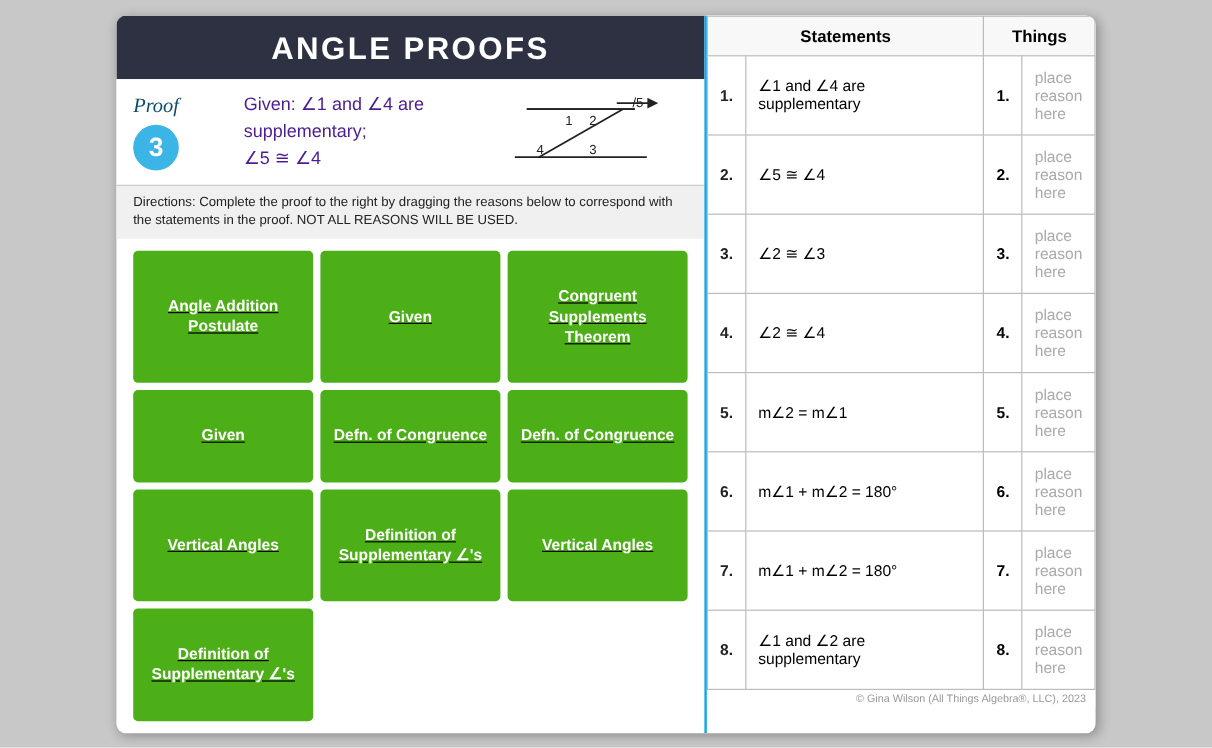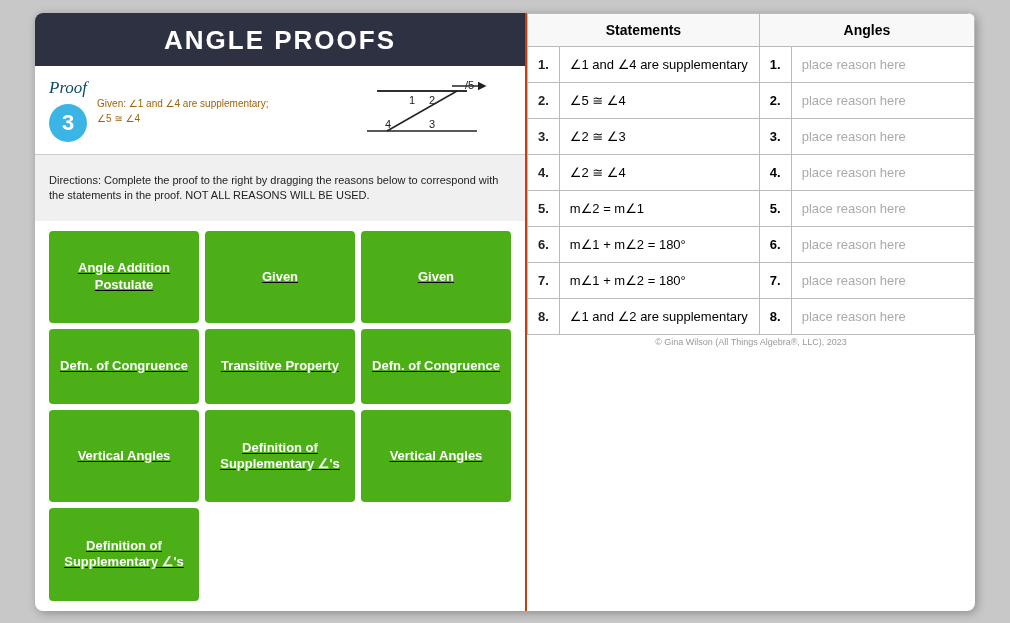--- a/index.html
+++ b/index.html
@@ -7,21 +7,21 @@
       width: 1010px;
       height: 623px;
       background: #c8c8c8;
       font-family: Arial, sans-serif;
       display: flex;
       align-items: center;
       justify-content: center;
       overflow: hidden;
     }
     .main-card {
-      width: 940px;
+      width: 816px;
       height: 598px;
       background: white;
       border-radius: 8px;
       display: flex;
       flex-direction: row;
       overflow: hidden;
       box-shadow: 2px 2px 10px rgba(0,0,0,0.3);
     }
     
     .left-panel {
@@ -48,23 +48,24 @@
       gap: 10px;
     }
     .proof-label {
       font-size: 17px;
       font-style: italic;
       font-family: Georgia, serif;
       color: #0c4a6e;
       line-height: 1.1;
     }
     .given-text {
-      font-size: 10px;
-      color: #a16207;
+      font-size: 15px;
+      color: #4c1d95;
       line-height: 1.5;
+      margin-left: 44px;
     }
     .circle-3 {
       background: #3ab5e5;
       color: white;
       border-radius: 50%;
       width: 38px;
       height: 38px;
       display: flex;
       align-items: center;
       justify-content: center;
@@ -85,21 +86,21 @@
     }
     .diagram-svg {
       width: 130px;
       height: 70px;
     }
     .directions-box {
       background: #f0f0f0;
       border-top: 1px solid #ccc;
       font-size: 11px;
       color: #222;
-      padding: 18px 14px;
+      padding: 7px 14px;
       line-height: 1.4;
     }
     .buttons-grid {
       display: grid;
       grid-template-columns: 1fr 1fr 1fr;
       gap: 6px;
       padding: 10px 14px;
       flex: 1;
       text-decoration: underline;
     }
@@ -112,21 +113,21 @@
       font-weight: bold;
       padding: 10px 6px;
       text-align: center;
       cursor: pointer;
       line-height: 1.3;
     }
 
     
     .right-panel {
       flex: 1;
-      border-left: 2px solid #c2410c;
+      border-left: 2px solid #0ea5e9;
       display: flex;
       flex-direction: column;
       overflow: hidden;
     }
     .proof-table {
       width: 100%;
       border-collapse: collapse;
       font-size: 13px;
     }
     .proof-table th {
@@ -155,21 +156,21 @@
     .td-reason-num {
       width: 30px;
       font-weight: bold;
     }
     .td-reason {
       color: #aaa;
     }
     .copyright {
       font-size: 9px;
       color: #999;
-      text-align: center;
+      text-align: right;
       padding: 2px 8px;
       background: white;
     }
   </style>
 </head>
 <body>
 
 <div class="main-card">
 
   <div class="left-panel">
@@ -217,43 +218,44 @@
     <div class="directions-box">
       <span>Directions: Complete the proof to the right by dragging the reasons below to correspond with the statements in the proof. NOT ALL REASONS WILL BE USED.</span>
     </div>
 
     <div class="buttons-grid">
 
       <button class="btn-green" style="white-space:pre-line">Angle Addition
 Postulate</button>
       <button class="btn-green">Given</button>
 
+      <button class="btn-green" style="white-space:pre-line">Congruent Supplements
+Theorem</button>
       <button class="btn-green">Given</button>
 
       <button class="btn-green">Defn. of Congruence</button>
-      <button class="btn-green">Transitive Property</button>
 
       <button class="btn-green">Defn. of Congruence</button>
       <button class="btn-green">Vertical Angles</button>
 
       <button class="btn-green" style="white-space:pre-line">Definition of
 Supplementary ∠'s</button>
       <button class="btn-green">Vertical Angles</button>
 
       <button class="btn-green" style="white-space:pre-line">Definition of
 Supplementary ∠'s</button>
     </div>
   </div>
 
   <div class="right-panel">
     <table class="proof-table">
       <thead>
         <tr>
           <th colspan="2">Statements</th>
-          <th colspan="2">Angles</th>
+          <th colspan="2">Things</th>
         </tr>
       </thead>
       <tbody id="proof-tbody">
       <tr>
     <td class="td-num">1.</td>
     <td class="td-stmt">∠1 and ∠4 are supplementary</td>
     <td class="td-reason-num">1.</td>
     <td class="td-reason">place reason here</td>
   </tr>
           <tr>

